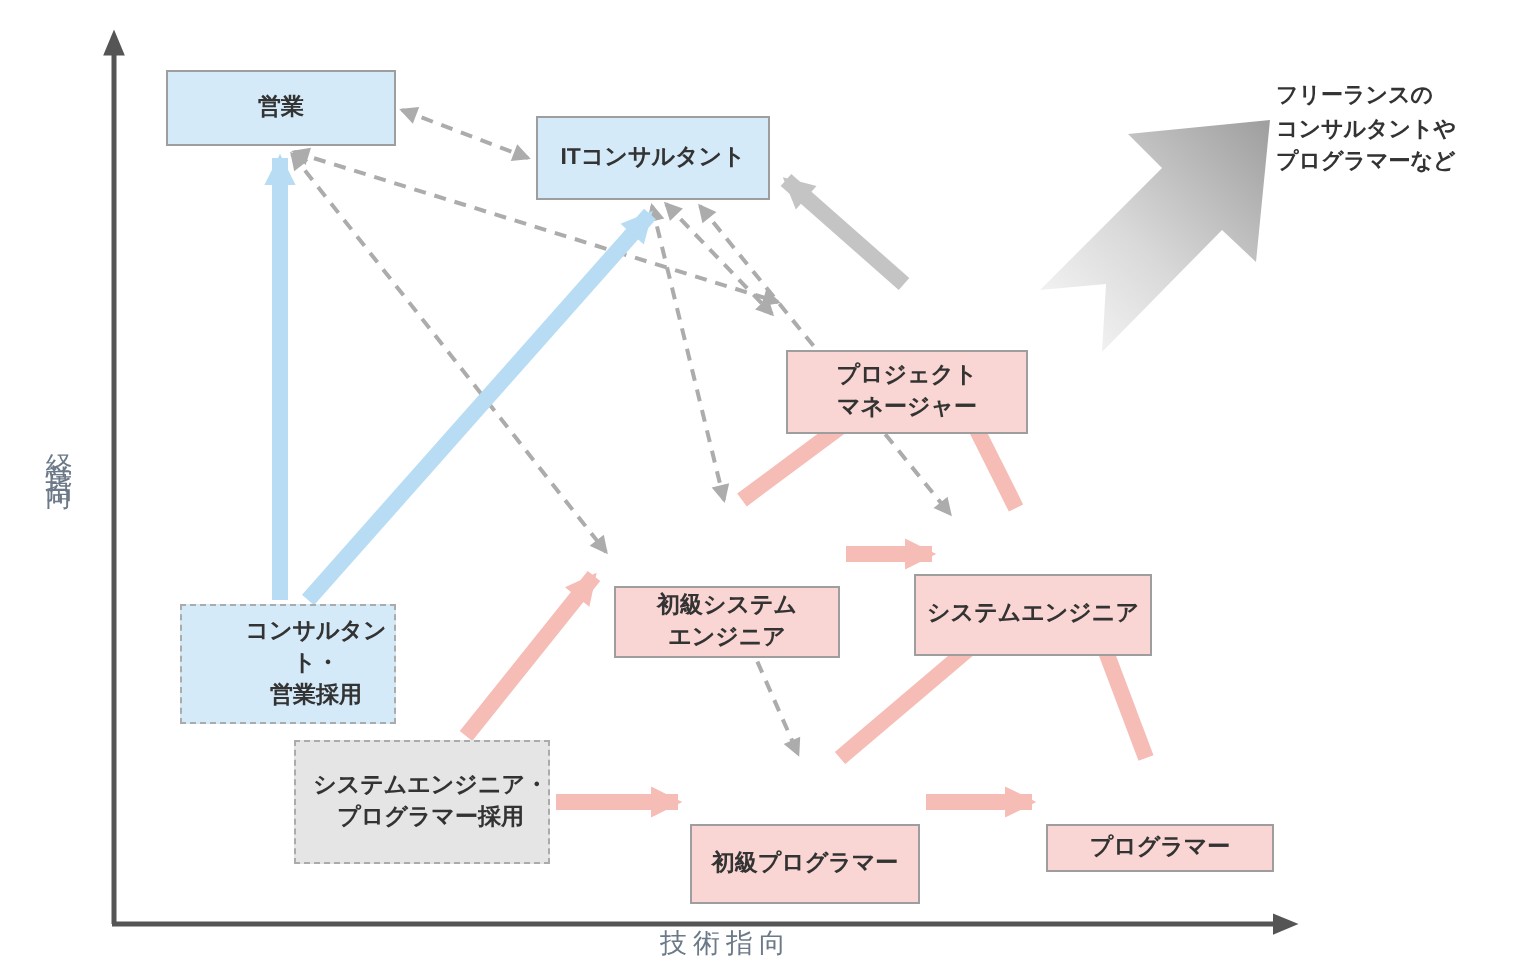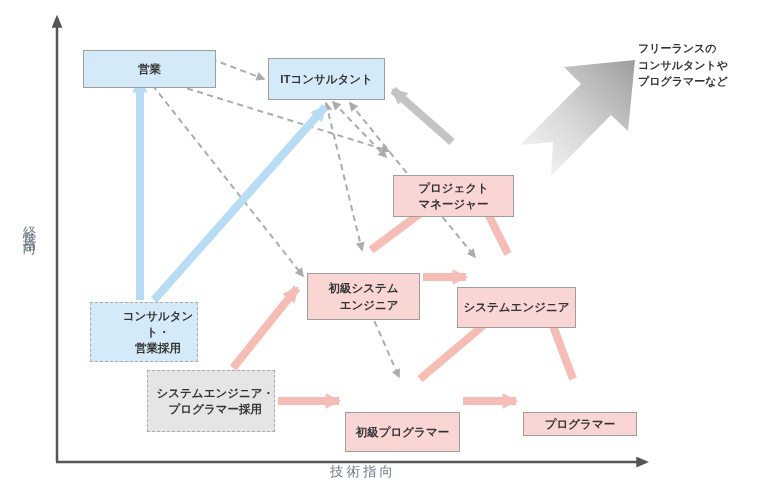--- a/index.html
+++ b/index.html
@@ -12,24 +12,24 @@
   .node{
     position:absolute;display:flex;align-items:center;justify-content:center;
     text-align:center;font-size:11.5px;line-height:1.4;font-weight:600;color:#333;
     box-sizing:border-box;border:1.6px solid #9e9e9e;white-space:pre-line;
   }
   .node .lbl{white-space:pre-line;}
   .blue-solid{background:#d5eaf8;}
   .pink-solid{background:#f9d6d3;margin-top:31px;}
   .blue-dashed{background:#d5eaf8;border:1.8px dashed #ababab;padding-left:28px;}
   .pink-dashed{background:#e5e5e5;border:1.8px dashed #ababab;justify-content:flex-end;}
-  .n-eigyo{left:83px;top:50px;width:133px;height:38px;}
+  .n-eigyo{left:83px;top:35px;width:115px;height:38px;}
   .n-itcon{left:268px;top:58px;width:117px;height:42px;}
   .n-pm{left:393px;top:144px;width:121px;height:42px;}
-  .n-shokyu-se{left:307px;top:242px;width:113px;height:47px;text-align:right;}
+  .n-shokyu-se{left:307px;top:262px;width:113px;height:36px;}
   .n-se{left:457px;top:256px;width:119px;height:41px;}
   .n-shokyu-pg{left:345px;top:381px;width:115px;height:40px;}
   .n-pg{left:523px;top:381px;width:114px;height:24px;}
   .n-consult-hire{left:90px;top:302px;width:108px;height:60px;}
   .n-se-pg-hire{left:147px;top:370px;width:128px;height:62px;}
   
   .axis-label{position:absolute;color:#6b7988;font-size:13.5px;}
   .y-axis-label{left:20px;top:216px;writing-mode:vertical-rl;letter-spacing:5px;}
   .x-axis-label{left:330px;top:463px;letter-spacing:3px;}
   .freelance-note{

